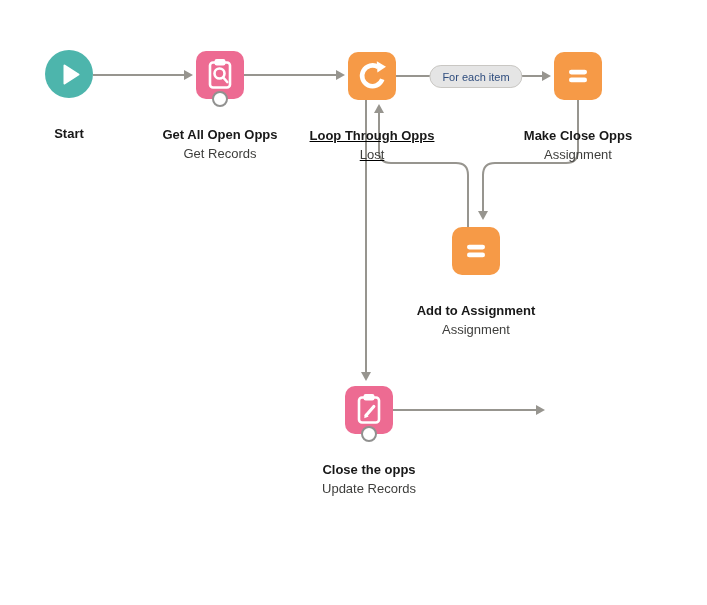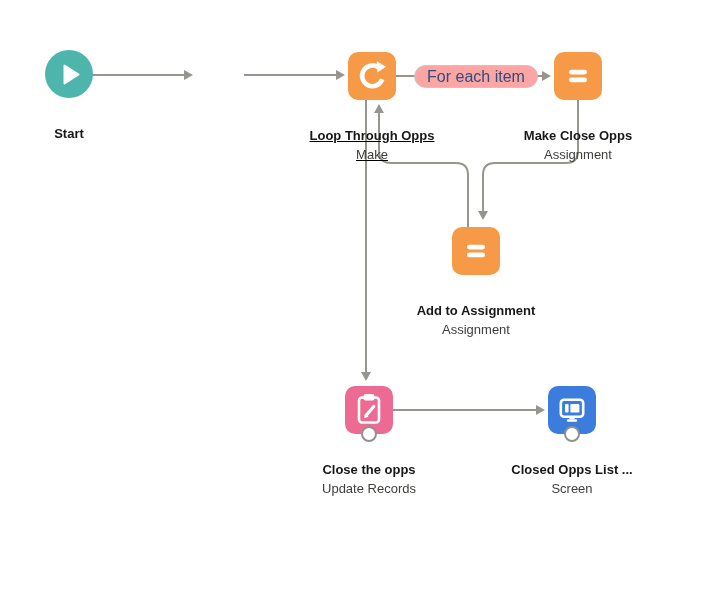--- a/index.html
+++ b/index.html
@@ -31,23 +31,23 @@
   .node-name{
     margin-top:28px;font-size:13px;font-weight:700;color:var(--label-primary,#181818);
     text-align:center;white-space:nowrap;line-height:1.3;
   }
   .node-type{
     margin-top:2px;font-size:13px;font-weight:400;color:var(--label-secondary,#3E3E3C);
     text-align:center;white-space:nowrap;line-height:1.3;
   }
   .pill{
     position:absolute;z-index:3;height:23px;transform:translateX(-50%);
-    background:#fca5a5;border:1px solid var(--pill-border,#C9C7C3);border-radius:12px;
+    background:#e5e5e5;border:1px solid var(--pill-border,#C9C7C3);border-radius:12px;
     display:flex;align-items:center;padding:0 12px;box-sizing:border-box;
-    font-size:16px;color:var(--pill-text,#2F4D7E);white-space:nowrap;justify-content:flex-end;
+    font-size:11px;color:var(--pill-text,#2F4D7E);white-space:nowrap;justify-content:flex-end;
   }
 </style>
 </head>
 <body>
 
 <div id="canvas">
 
   <svg id="edges" width="707" height="605">
 
     <path class="edge" d="M93 75 H184"></path>
@@ -75,30 +75,43 @@
 
   <div class="node" style="left:-16px;top:50px;">
     <div class="icon-box bg-start">
       <svg viewBox="0 0 48 48">
         <path d="M19.5 15.5 L33.5 24.5 L19.5 33.5 Z" fill="#fff" stroke="#fff" stroke-width="2" stroke-linejoin="round"></path>
       </svg>
     </div>
     <div class="node-name">Start</div>
   </div>
 
+  <div class="node" style="left:135px;top:51px;">
+    <div class="icon-box bg-data">
+      <svg viewBox="0 0 48 48">
+        <rect x="14" y="11.5" width="20" height="25" rx="3" fill="none" stroke="#fff" stroke-width="2.6"></rect>
+        <rect x="18.5" y="8" width="11" height="6.5" rx="2.2" fill="#fff"></rect>
+        <circle cx="23.5" cy="22.5" r="5" fill="none" stroke="#fff" stroke-width="2.6"></circle>
+        <line x1="27.3" y1="26.5" x2="31.2" y2="31" stroke="#fff" stroke-width="2.6" stroke-linecap="round"></line>
+      </svg>
+      <span class="connector-dot"></span>
+    </div>
+    <div class="node-name">Get All Open Opps</div>
+    <div class="node-type">Get Records</div>
+  </div>
 
   <div class="node" style="left:287px;top:52px;text-decoration:underline;">
     <div class="icon-box bg-logic">
       <svg viewBox="0 0 48 48">
         <path d="M30.2 15.1 A10.4 10.4 0 1 0 34.3 27.3" fill="none" stroke="#fff" stroke-width="4.6"></path>
         <path d="M28.8 9.3 L38 14.7 L29.4 20.6 Z" fill="#fff"></path>
       </svg>
     </div>
     <div class="node-name">Loop Through Opps</div>
-    <div class="node-type">Make</div>
+    <div class="node-type">Lost</div>
   </div>
 
   <div class="node" style="left:493px;top:52px;">
     <div class="icon-box bg-logic">
       <svg viewBox="0 0 48 48">
         <rect x="15" y="17.8" width="18" height="4.6" rx="2.3" fill="#fff"></rect>
         <rect x="15" y="25.6" width="18" height="4.6" rx="2.3" fill="#fff"></rect>
       </svg>
     </div>
     <div class="node-name">Make Close Opps</div>
@@ -123,32 +136,18 @@
         <rect x="18.5" y="8" width="11" height="6.5" rx="2.2" fill="#fff"></rect>
         <line x1="21" y1="29.5" x2="28.8" y2="20.5" stroke="#fff" stroke-width="3.2" stroke-linecap="round"></line>
         <path d="M19.2 32.2 L20.1 27.6 L23.6 30.6 Z" fill="#fff"></path>
       </svg>
       <span class="connector-dot"></span>
     </div>
     <div class="node-name">Close the opps</div>
     <div class="node-type">Update Records</div>
   </div>
 
-  <div class="node" style="left:487px;top:386px;">
-    <div class="icon-box bg-screen">
-      <svg viewBox="0 0 48 48">
-        <rect x="12.8" y="13.8" width="22.4" height="17" rx="3.2" fill="none" stroke="#fff" stroke-width="2.6"></rect>
-        <rect x="17" y="18" width="3.6" height="8.6" rx="1" fill="#fff"></rect>
-        <rect x="22.4" y="18" width="9" height="8.6" rx="1.2" fill="#fff"></rect>
-        <rect x="21.5" y="30.8" width="5" height="2.4" fill="#fff"></rect>
-        <rect x="18.8" y="33.2" width="10.4" height="2.6" rx="1.3" fill="#fff"></rect>
-      </svg>
-      <span class="connector-dot"></span>
-    </div>
-    <div class="node-name">Closed Opps List ...</div>
-    <div class="node-type">Screen</div>
-  </div>
 
   <div class="pill" style="left:476px;top:65px;">
     <span>For each item</span>
   </div>
 
 </div>
 
 </body></html>

